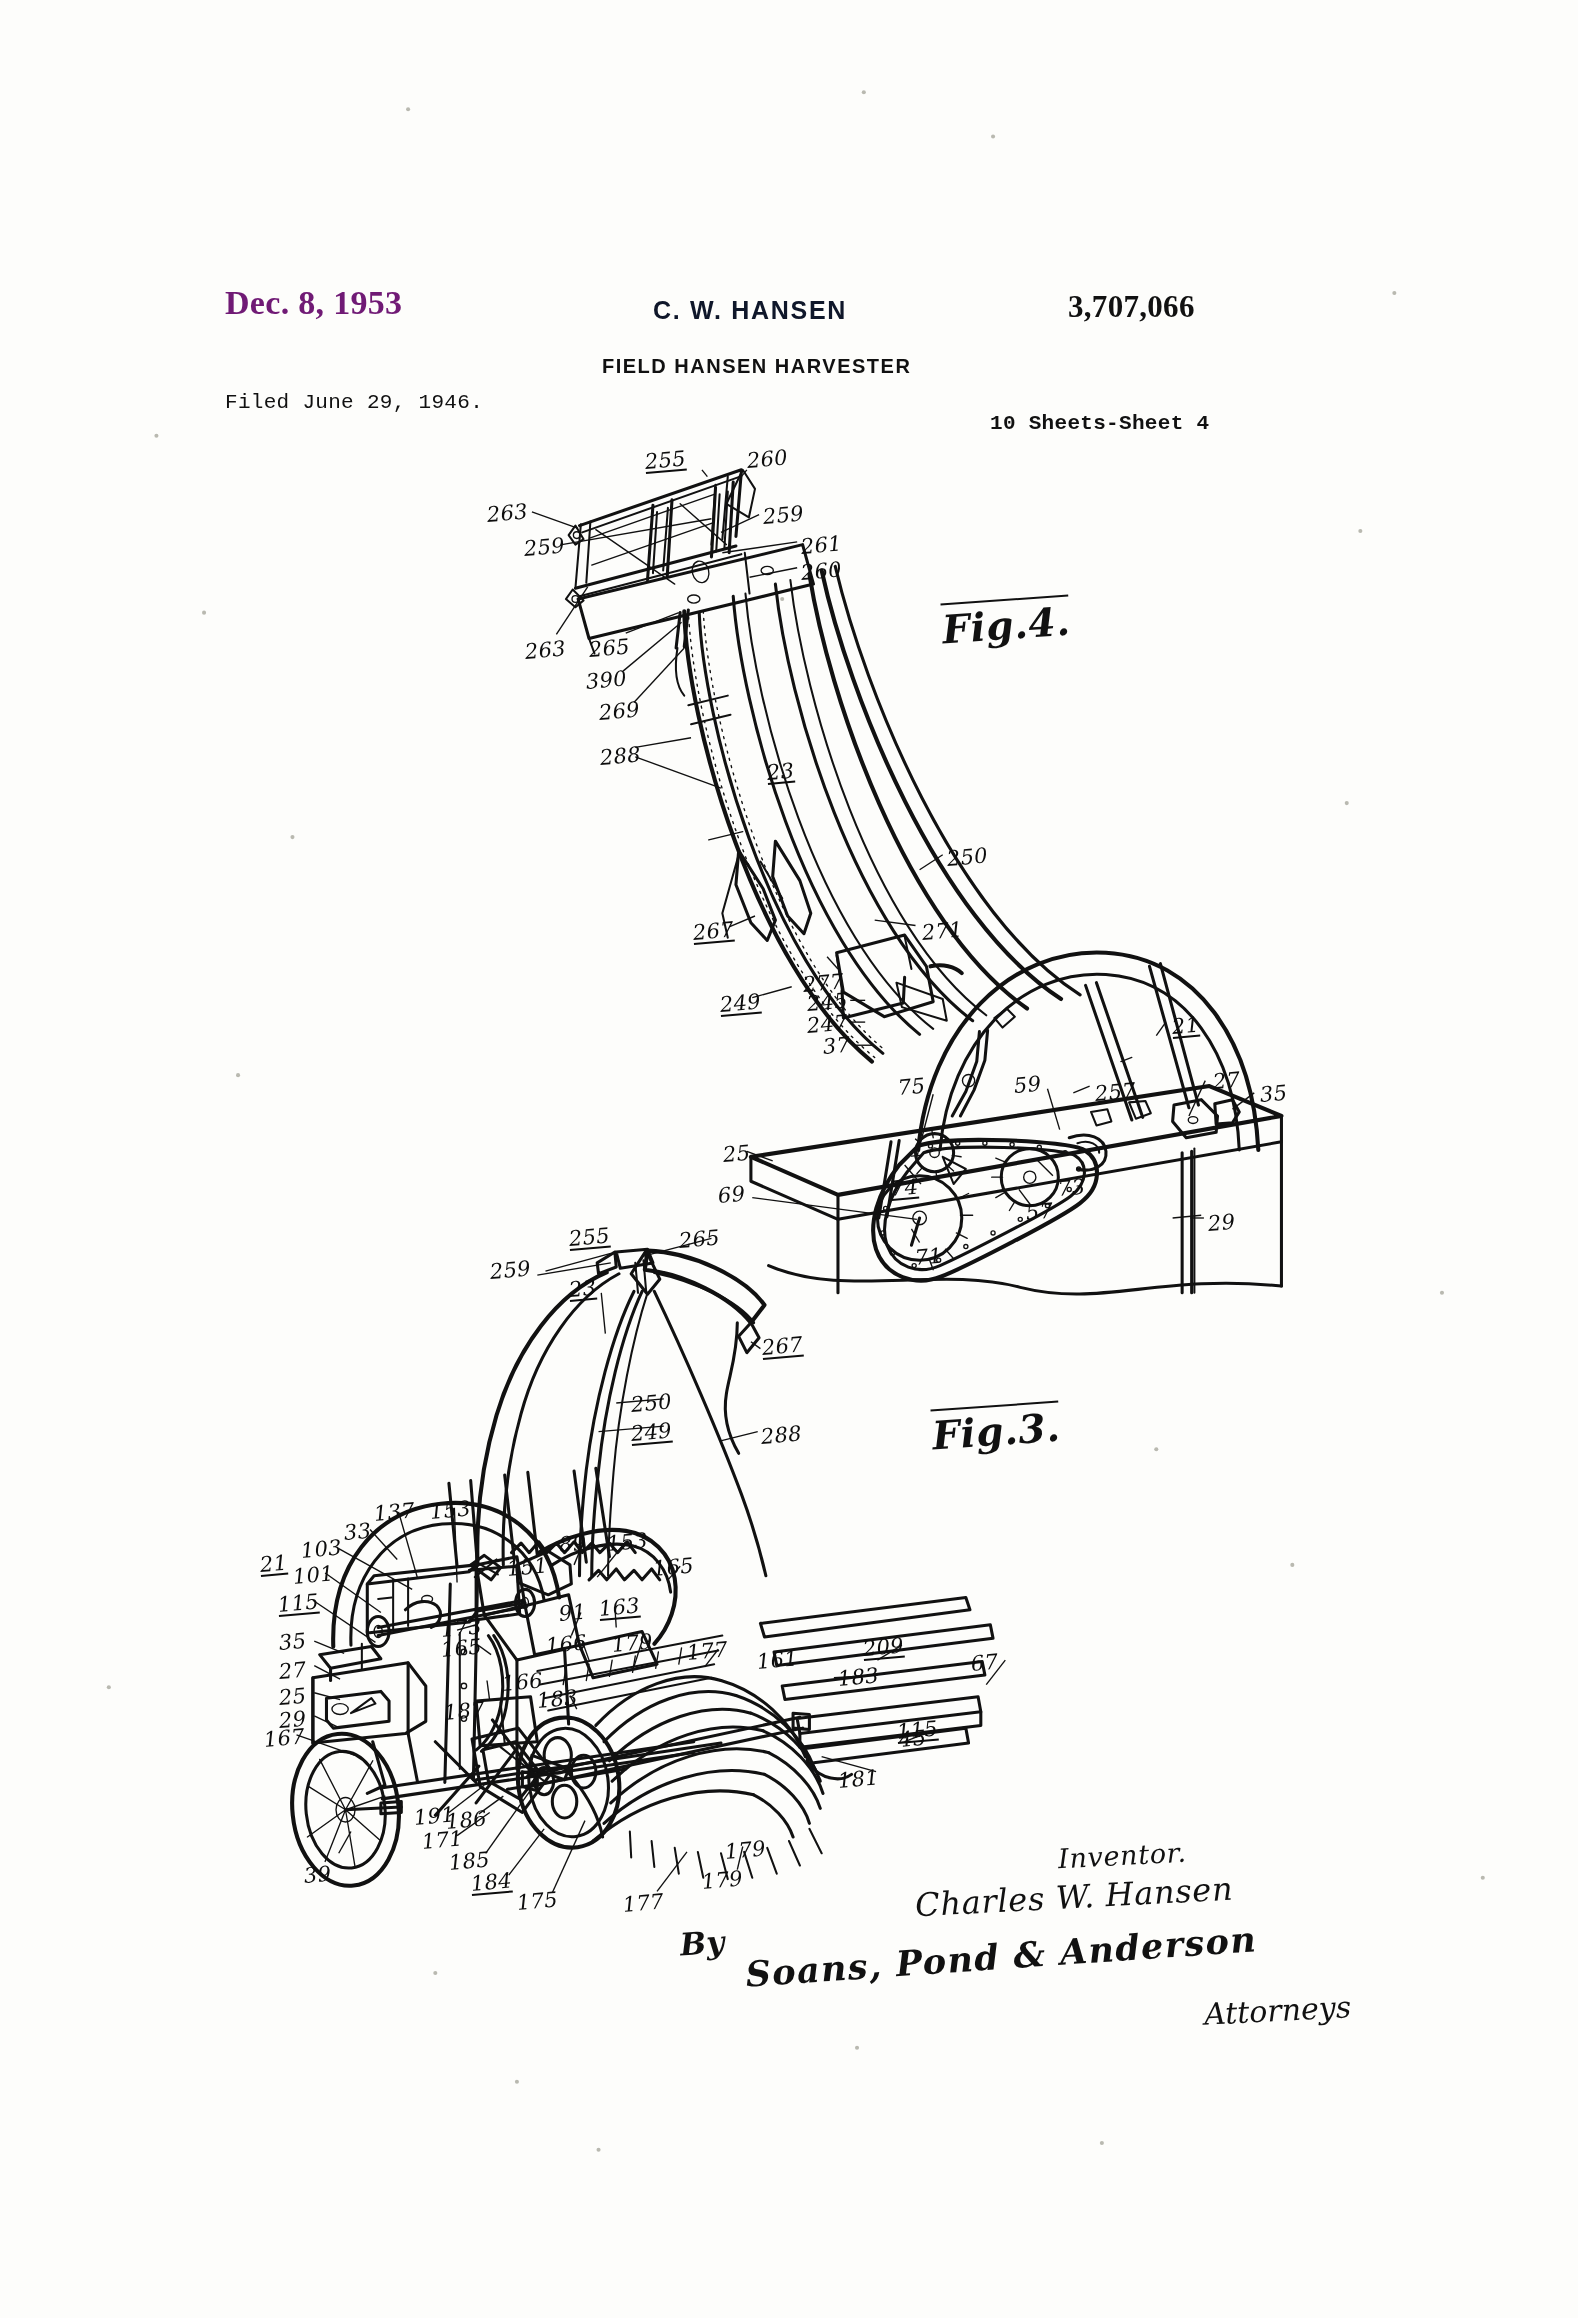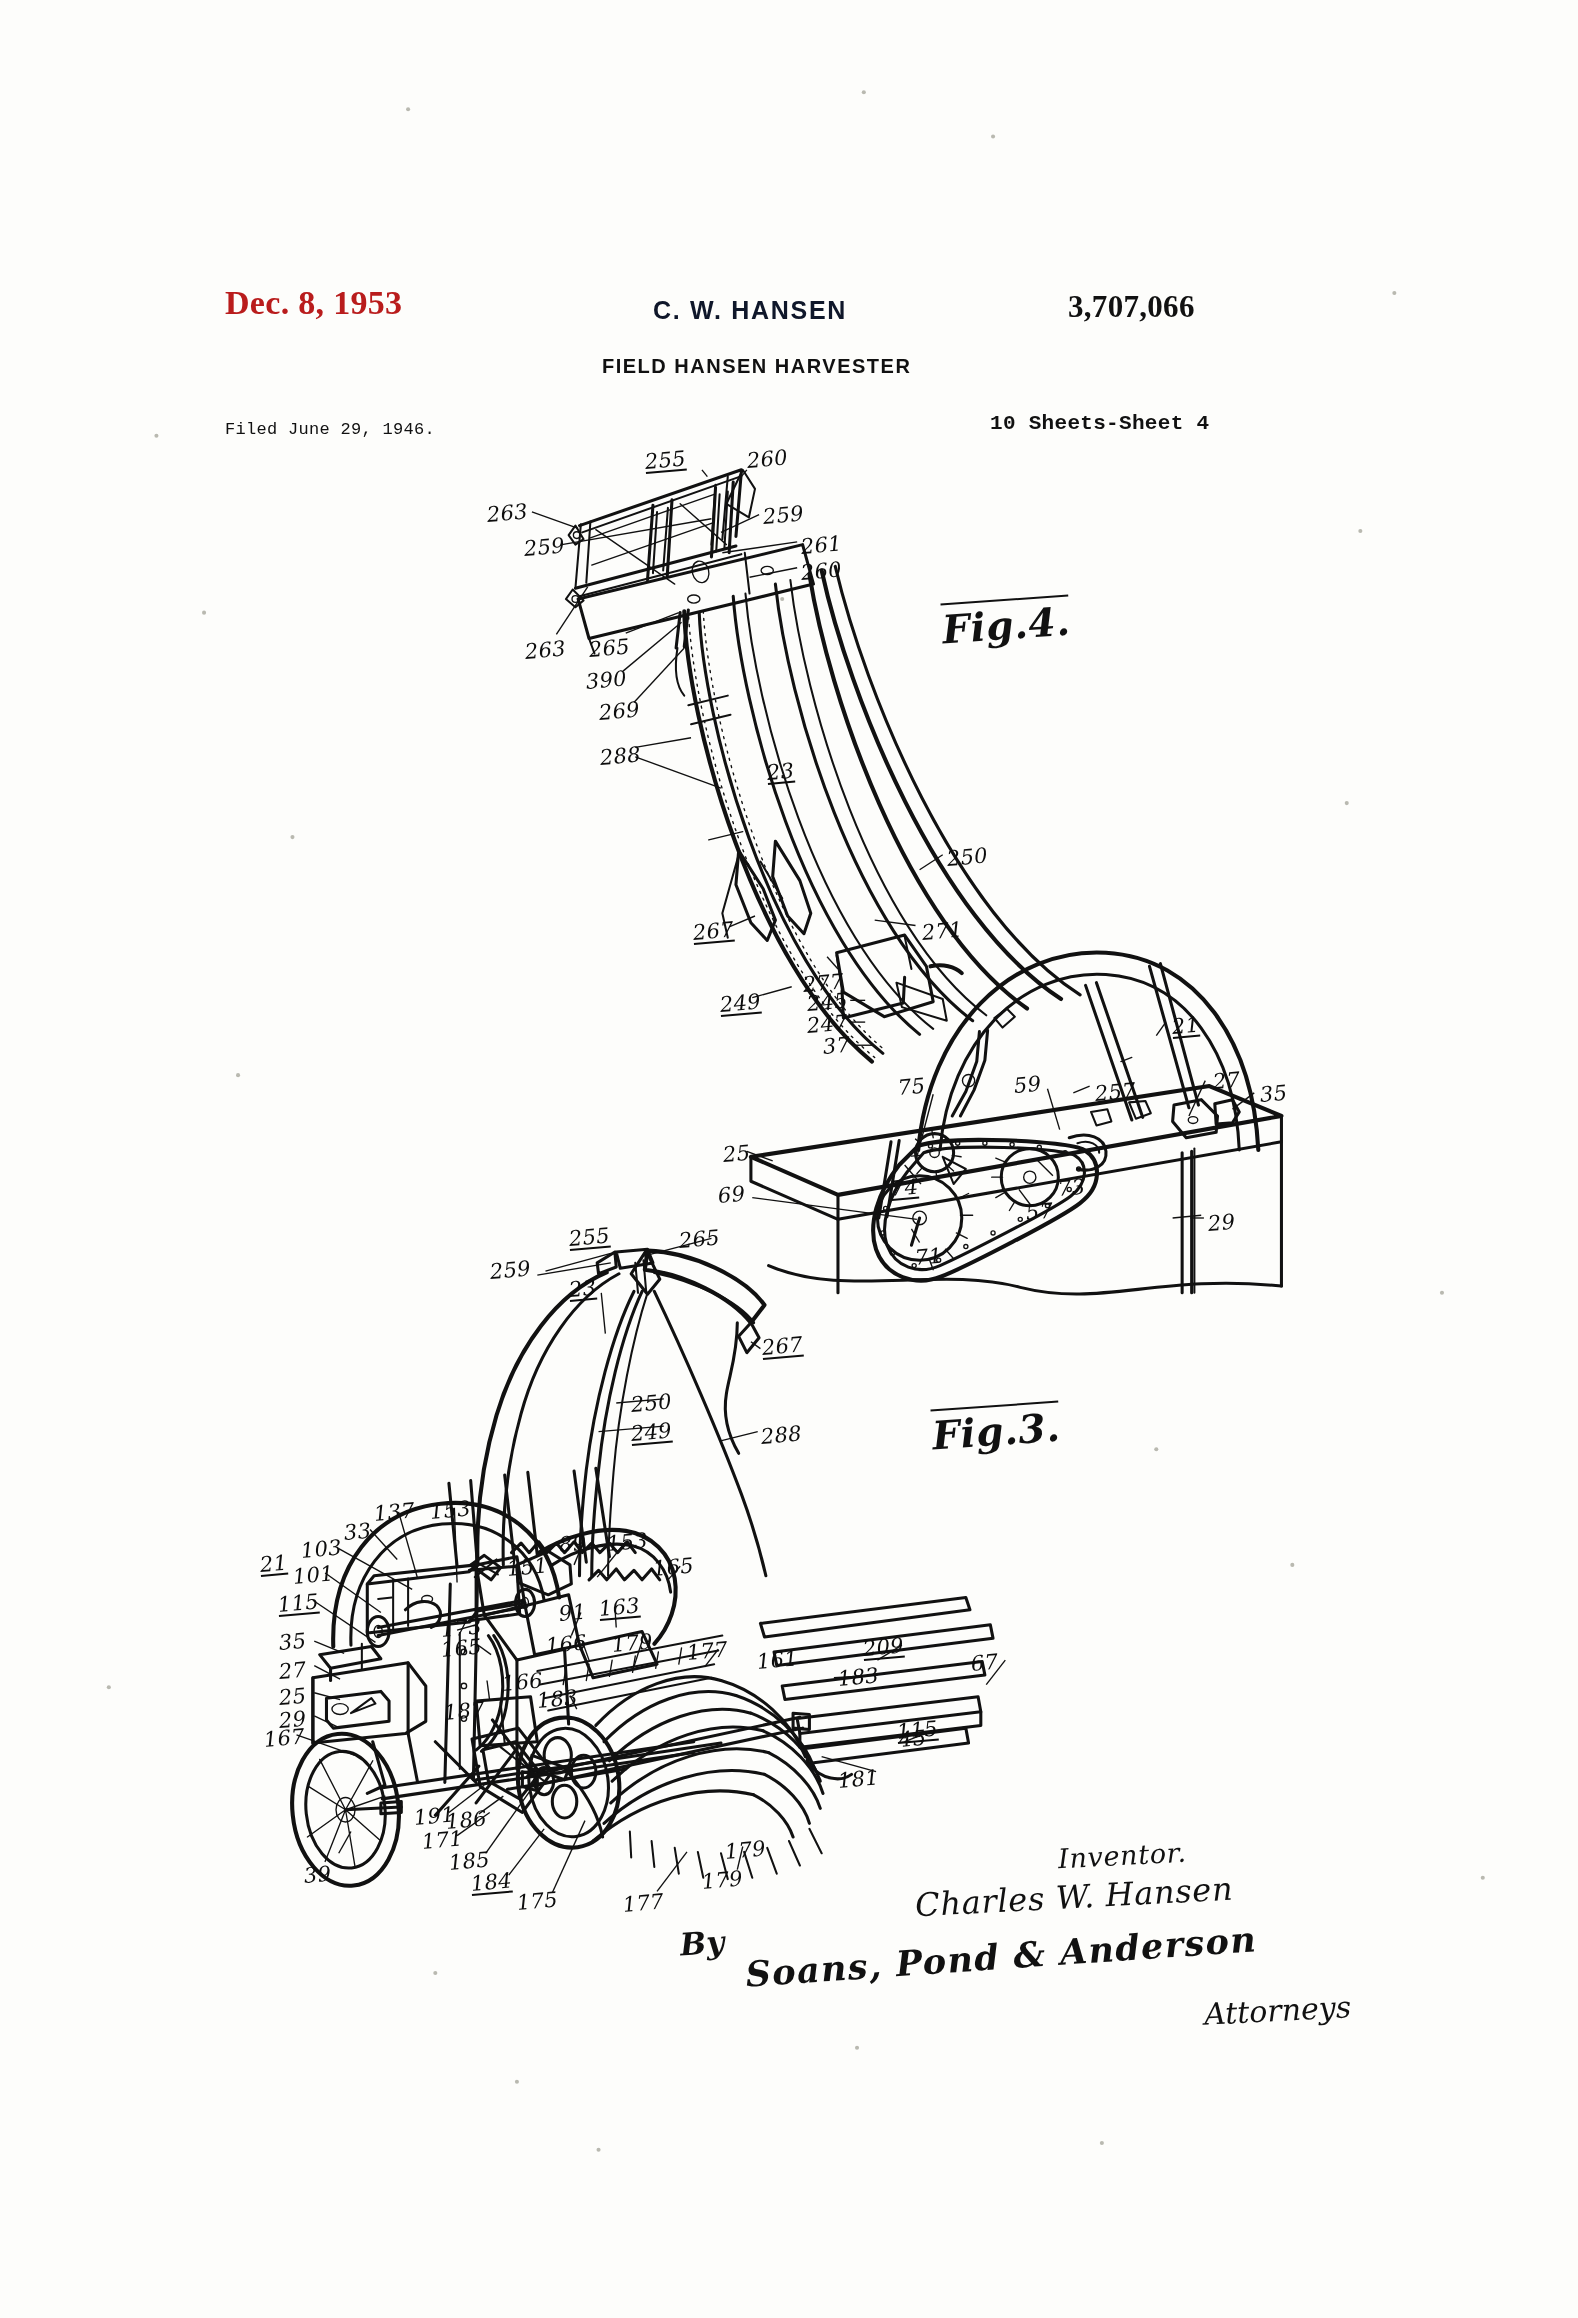--- a/index.html
+++ b/index.html
@@ -7,41 +7,41 @@
     width:1578px;height:2319px;position:relative;overflow:hidden;
     font-family:"Liberation Serif", serif;
     background:#fdfdfb;
   }
   #sheet{position:absolute;inset:0;}
 
   
   .hdr-date{
     position:absolute;left:225px;top:284px;
     font-family:"Liberation Serif",serif;
-    font-weight:bold;font-size:34px;letter-spacing:0.3px;color:#b91c1c;
+    font-weight:bold;font-size:34px;letter-spacing:0.3px;color:#701a75;
   }
   .hdr-name{
     position:absolute;left:653px;top:296px;
     font-family:"Liberation Sans",sans-serif;
     font-weight:bold;font-size:25px;letter-spacing:1.7px;color:#0f172a;
   }
   .hdr-num{
     position:absolute;left:1068px;top:289px;
     font-family:"Liberation Serif",serif;
     font-weight:bold;font-size:31px;letter-spacing:0.3px;color:#111;
   }
   .hdr-title{
     position:absolute;left:602px;top:355px;
     font-family:"Liberation Sans",sans-serif;
     font-weight:bold;font-size:20px;letter-spacing:1.5px;color:#111;
   }
   .hdr-filed{
     position:absolute;left:225px;top:391px;
     font-family:"Liberation Mono",monospace;
-    font-size:17px;letter-spacing:0.3px;color:#111;margin-top:29px;
+    font-size:21px;letter-spacing:0.3px;color:#111;
   }
   .hdr-sheets{
     position:absolute;left:990px;top:412px;
     font-family:"Liberation Mono",monospace;
     font-weight:bold;font-size:21px;letter-spacing:0.3px;color:#111;
   }
 
   
   .figlabel{
     position:absolute;

